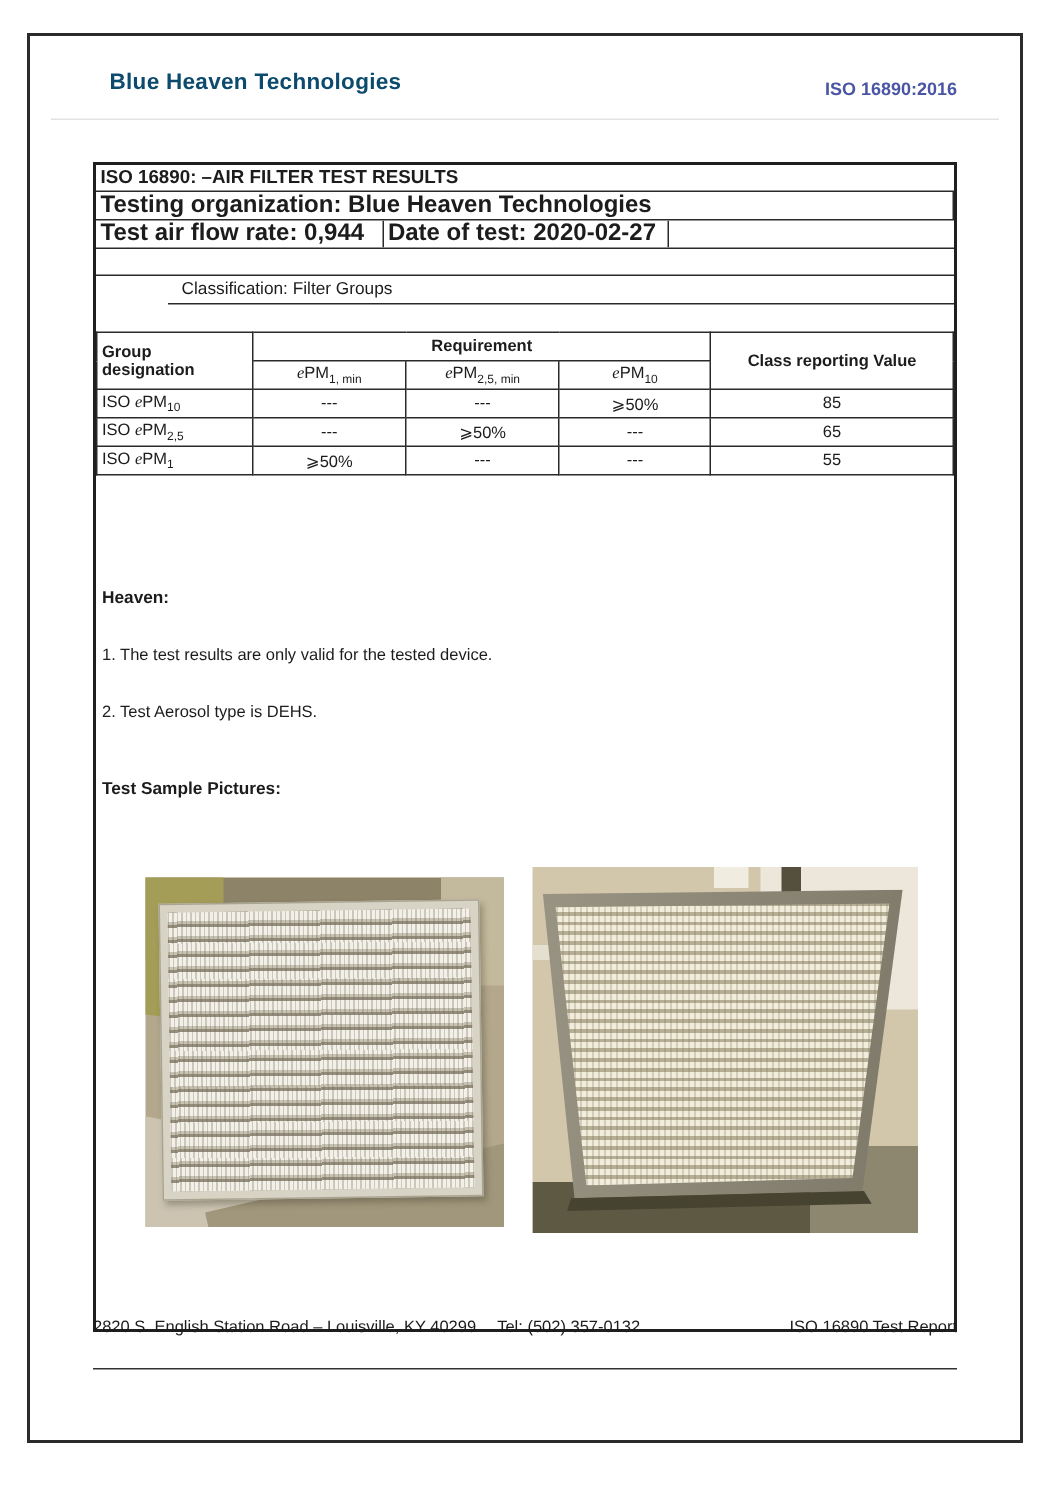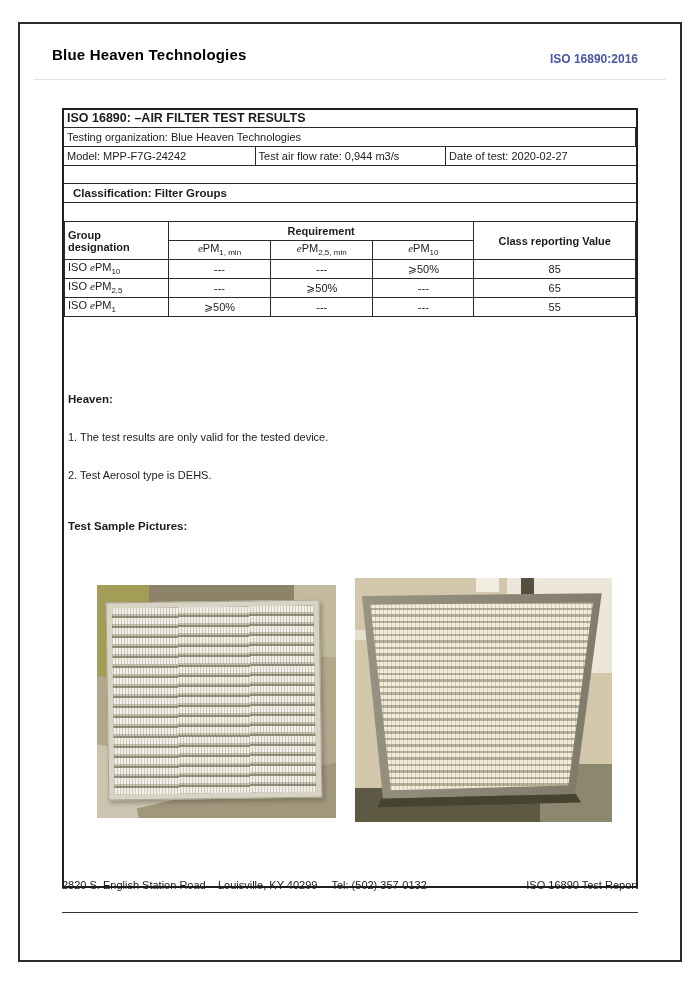--- a/index.html
+++ b/index.html
@@ -5,41 +5,41 @@
   html,body { margin:0; padding:0; }
   body {
     width:700px; height:990px; position:relative; background:#ffffff;
     font-family:"Liberation Sans","DejaVu Sans",sans-serif; color:#1c1c1c;
     -webkit-font-smoothing:antialiased;
   }
   .page-border { position:absolute; left:18px; top:22px; width:664px; height:940px;
     border:2px solid #2b2b2b; box-sizing:border-box; background:#fff; }
 
   
-  .company { position:absolute; left:52px; top:46px; font-size:15px; font-weight:bold; color:#000000; letter-spacing:.2px; }
+  .company { position:absolute; left:73px; top:46px; font-size:15px; font-weight:bold; color:#0c4a6e; letter-spacing:.2px; }
   .standard { position:absolute; right:62px; top:52px; font-size:12px; font-weight:bold; color:#4a55a3; }
   .header-rule { position:absolute; left:34px; top:79px; width:632px; height:1px; background:#e3e3e3; }
   .page-num { position:absolute; right:62px; top:88px; font-family:"Liberation Serif","DejaVu Serif",serif; font-size:13px; color:#111;margin-top:28px; }
 
   
   .report-box { position:absolute; left:62px; top:108px; width:576px; height:780px;
     border:2px solid #1f1f1f; box-sizing:border-box; background:#fff; }
-  .r { border-bottom:1px solid #2a2a2a; box-sizing:border-box; font-size:11px; overflow:hidden; }
+  .r { border-bottom:1px solid #2a2a2a; box-sizing:border-box; font-size:16px; overflow:hidden;font-weight:bold; }
   .row-title { height:18px; line-height:17px; font-weight:bold; font-size:12.5px; padding-left:3px; }
   .split2 { display:flex; height:19px; }
   .split2 .cell { flex:1 1 50%; line-height:18px; padding-left:3px; box-sizing:border-box; }
   .split2 .cell:first-child { border-right:1px solid #2a2a2a; }
   .single { height:18px; line-height:17px; padding-left:3px; }
   .split3 { display:flex; height:19px; }
   .split3 .cell { line-height:18px; padding-left:3px; box-sizing:border-box; border-right:1px solid #2a2a2a; }
   .split3 .cell:nth-child(1){ width:33.5%; }
   .split3 .cell:nth-child(2){ width:33.3%; }
   .split3 .cell:nth-child(3){ flex:1; border-right:none; }
   .empty-row { height:18px; }
-  .class-heading { height:19px; line-height:18px; font-weight:bold; font-size:11.5px; padding-left:9px; }
+  .class-heading { height:19px; line-height:18px; font-weight:normal; font-size:11.5px; padding-left:9px;margin-left:48px; }
   .gap-row { height:18px; }
 
   
   .ctable { width:100%; border-collapse:collapse; table-layout:fixed; font-size:11px; }
   .ctable td { border:1px solid #2a2a2a; height:19px; padding:0 3px; box-sizing:border-box; }
   .b { font-weight:bold; }
   .center { text-align:center; }
   sub { font-size:8px; }
   .epm-e { font-family:"Liberation Serif","DejaVu Serif",serif; font-style:italic; }
 
@@ -101,21 +101,20 @@
 
 <div class="report-box">
   <div class="r row-title">ISO 16890: –AIR FILTER TEST RESULTS</div>
 
   <div class="r split2">
     <div class="cell">Testing organization: Blue Heaven Technologies</div>
   </div>
 
 
   <div class="r split3">
-    <div class="cell">Model: MPP-F7G-24242</div>
     <div class="cell">Test air flow rate: 0,944 m3/s</div>
     <div class="cell">Date of test: 2020-02-27</div>
   </div>
 
   <div class="r empty-row"></div>
   <div class="r class-heading">Classification: Filter Groups</div>
   <div class="gap-row"></div>
 
   <table class="ctable">
     <colgroup>

